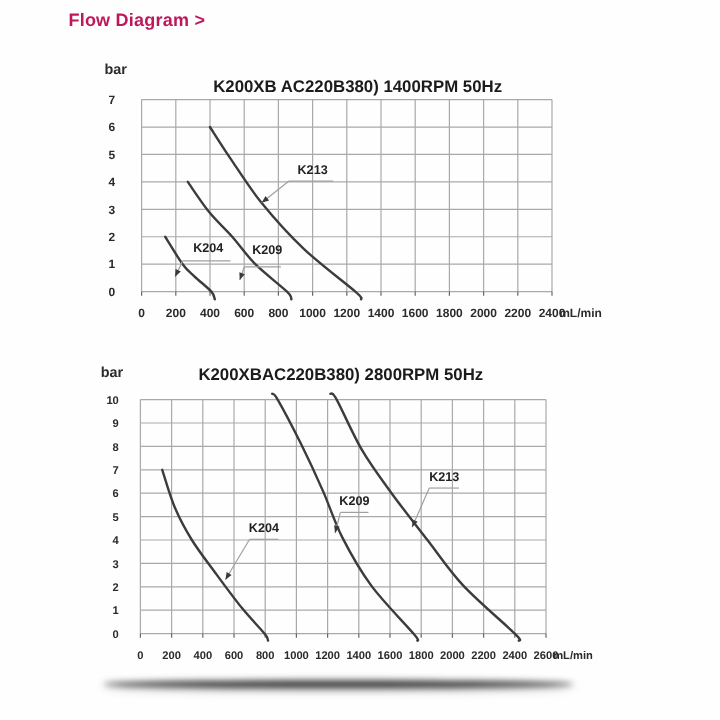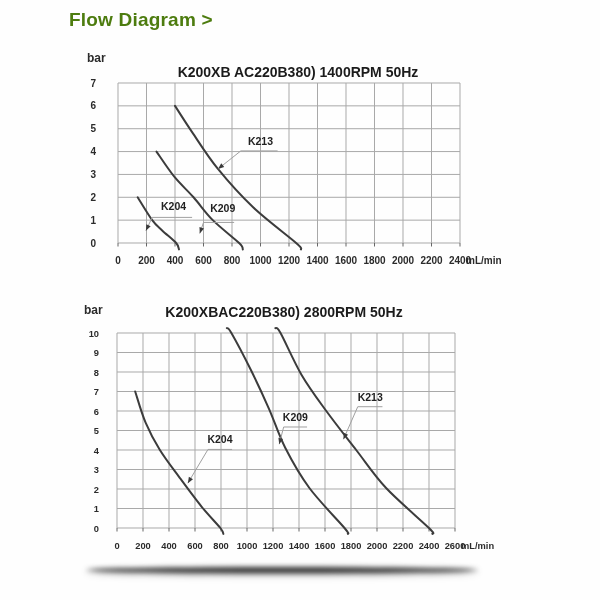--- a/index.html
+++ b/index.html
@@ -4,21 +4,21 @@
 <style>
   html,body{margin:0;padding:0;}
   body{
     width:600px;height:600px;position:relative;overflow:hidden;
     background:#ffffff;
     font-family:"Liberation Sans", sans-serif;
   }
   .page{position:absolute;inset:0;background:#fefefe;}
   .section-header{
     position:absolute;left:57px;top:9px;
-    font-size:19px;font-weight:bold;color:#4d7c0f;letter-spacing:0.2px;margin-left:12px;
+    font-size:15px;font-weight:bold;color:#be185d;letter-spacing:0.2px;
   }
   #charts-svg{position:absolute;left:0;top:0;}
   .bottom-shadow{
     position:absolute;left:86px;top:567px;width:392px;height:6px;
     background:#333333;border-radius:50%;
     filter:blur(2.5px);
     box-shadow:0 2px 5px rgba(40,40,40,0.45);
   }
   svg text{font-family:"Liberation Sans", sans-serif;}
 </style>

